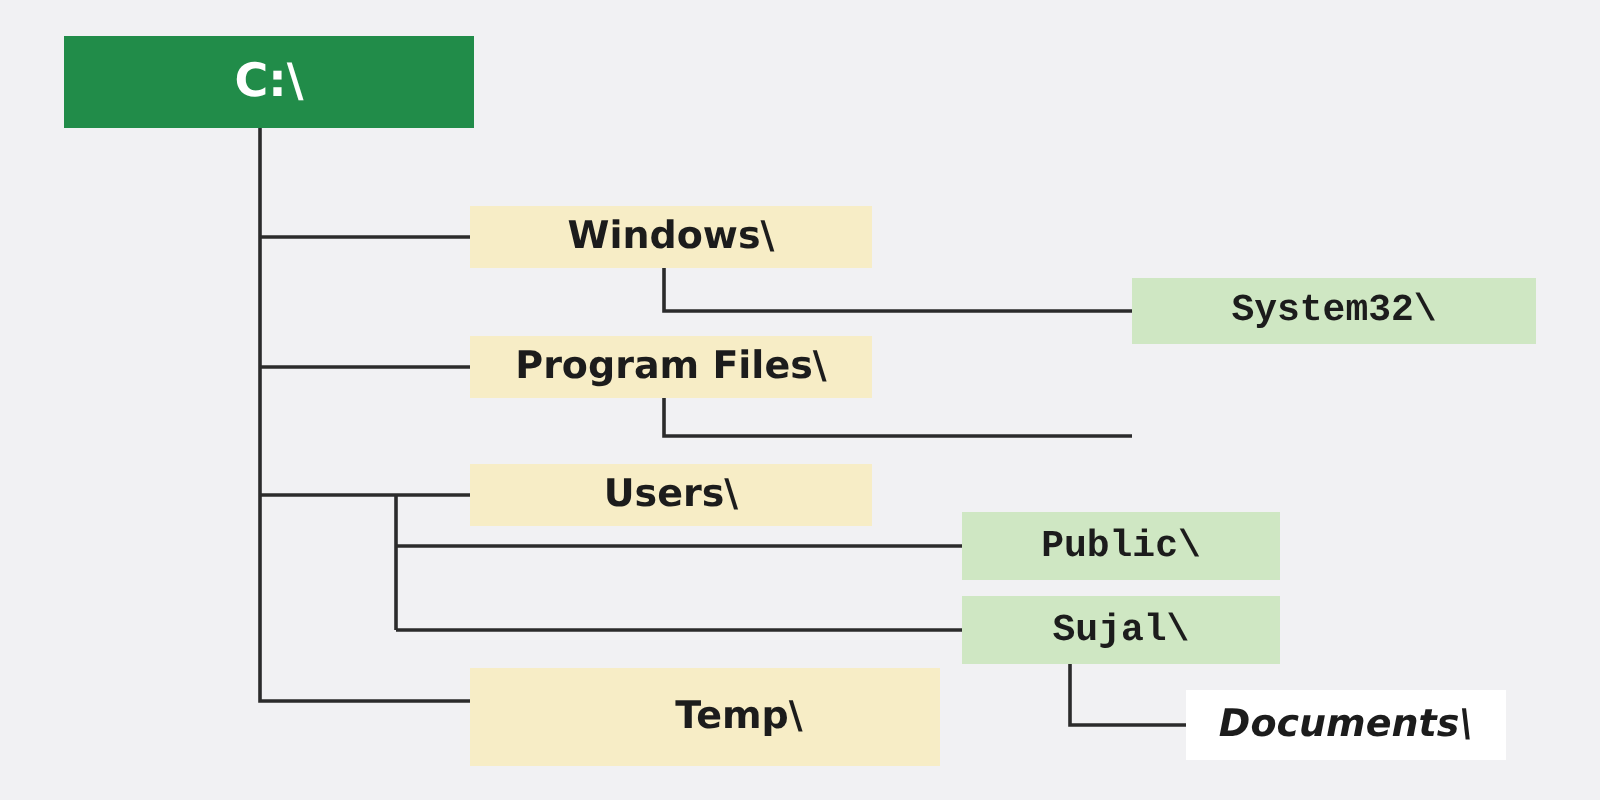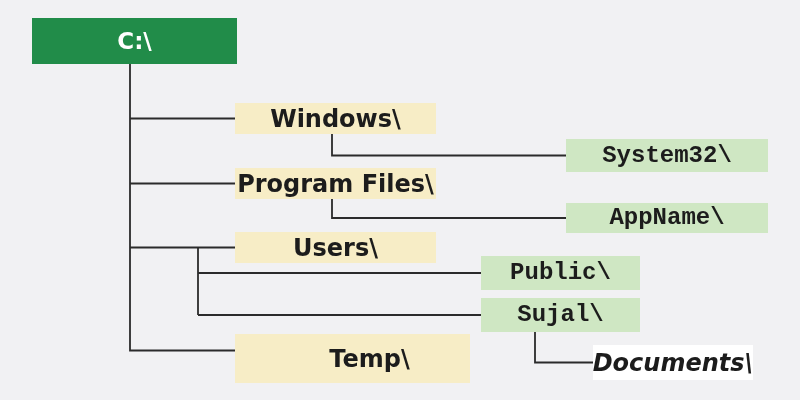--- a/index.html
+++ b/index.html
@@ -32,21 +32,21 @@
   .connectors path{
     fill:none;
     stroke:var(--line);
     stroke-width:1.8;
   }
   .node{
     position:absolute;
     display:flex;
     align-items:center;
     justify-content:center;
-    font-size:24px;
+    font-size:19px;
     font-weight:600;
     color:var(--text);
     white-space:nowrap;
     line-height:1;
   }
   .node.root{
     background:var(--root-fill);
     color:var(--root-text);
     font-size:23px;
   }
@@ -89,23 +89,20 @@
   </div>
 
   <div class="node lvl1" style="left:235px;top:334px;width:201px;height:49px;padding-left:34px;">
     <span>Temp\</span>
   </div>
 
   <div class="node lvl2" style="left:566px;top:139px;width:202px;height:33px;">
     <span>System32\</span>
   </div>
 
-  <div class="node lvl2" style="left:566px;top:203px;width:202px;height:30px;">
-    <span>AppName\</span>
-  </div>
 
   <div class="node lvl2" style="left:481px;top:256px;width:159px;height:34px;text-align:right;">
     <span>Public\</span>
   </div>
 
   <div class="node lvl2" style="left:481px;top:298px;width:159px;height:34px;">
     <span>Sujal\</span>
   </div>
 
   <div class="node leaf" style="left:593px;top:345px;width:160px;height:35px;">

